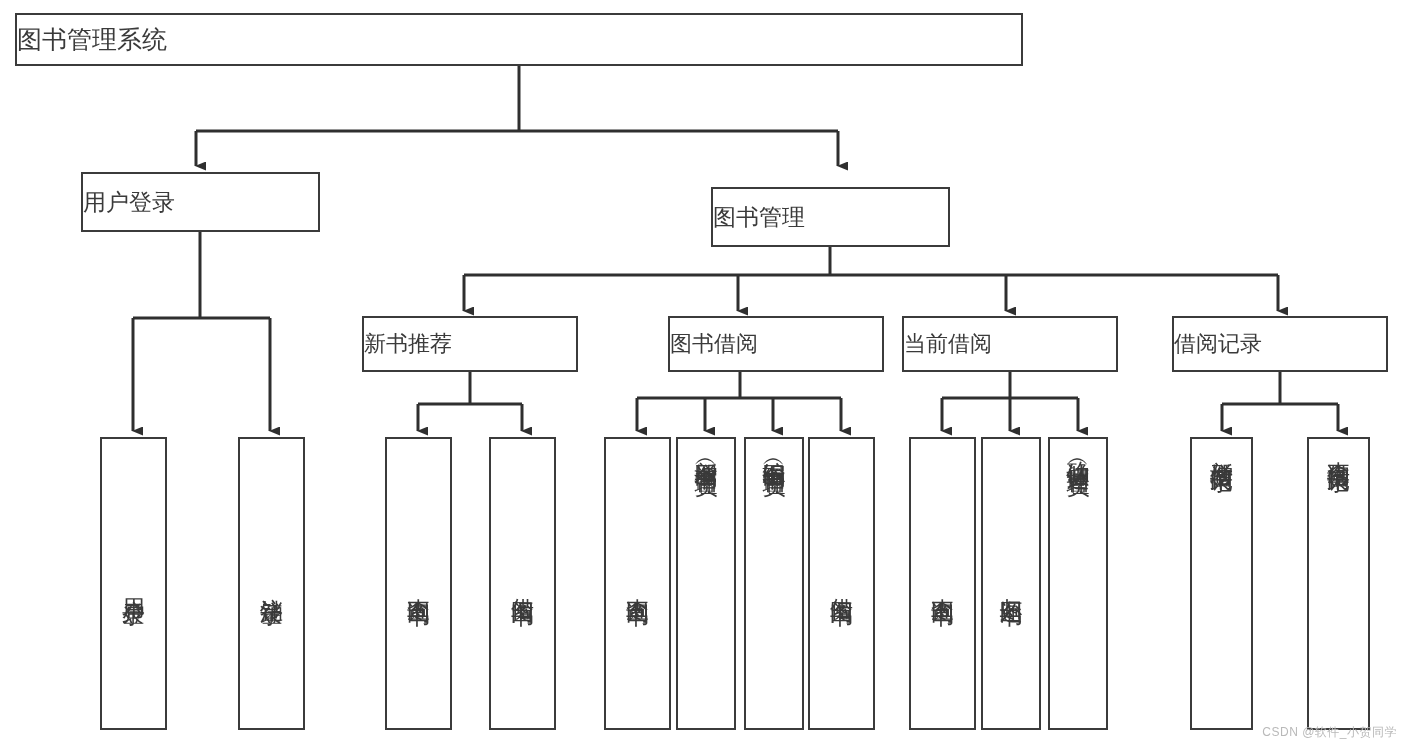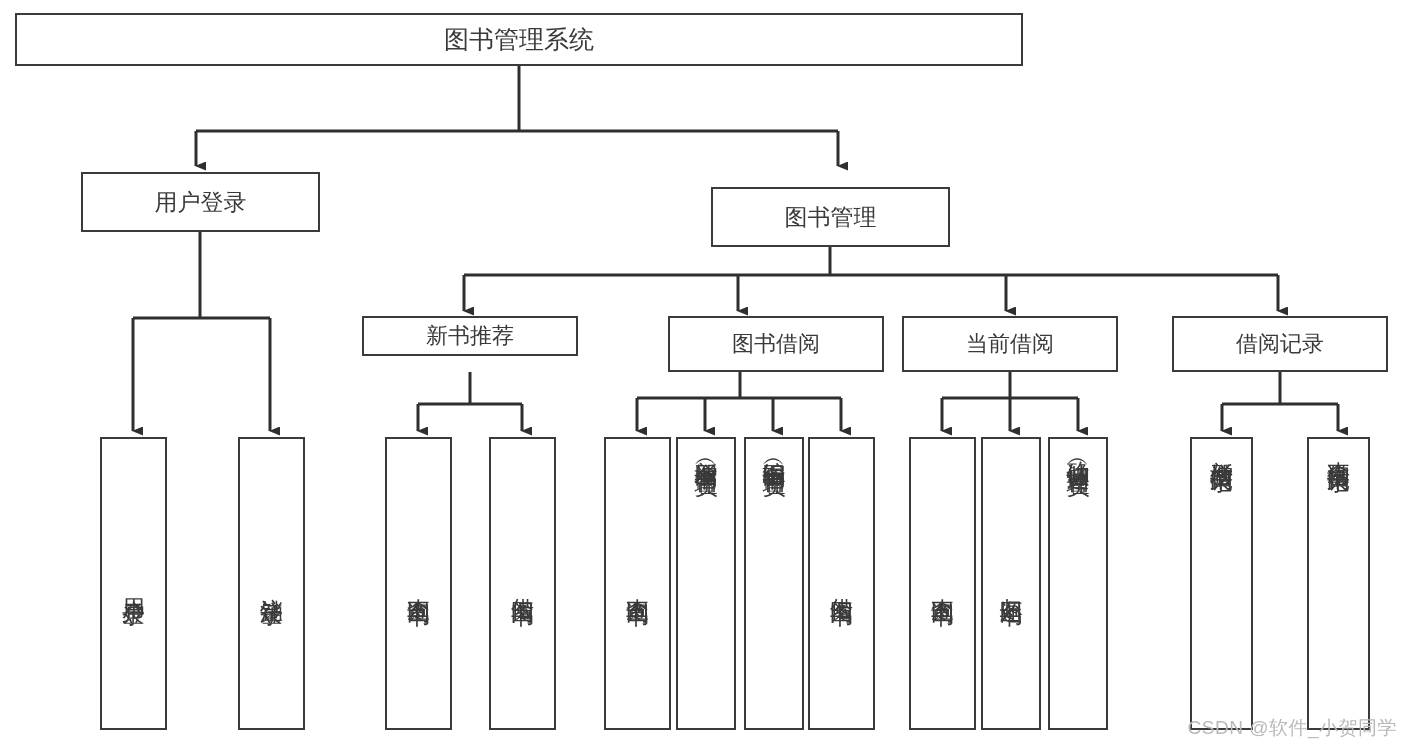--- a/index.html
+++ b/index.html
@@ -25,21 +25,21 @@
     height: 747px;
     pointer-events: none;
   }
   .node {
     position: absolute;
     box-sizing: border-box;
     background: #ffffff;
     border: 2px solid #3b3b3b;
     display: flex;
     align-items: center;
-    justify-content: center;
+    justify-content: flex-start;
     color: #3a3a3a;
   }
   .node-label {
     color: #3a3a3a;
     line-height: 1.15;
     white-space: nowrap;
   }
   
   .node.level-root .node-label {
     font-size: 25px;
@@ -65,21 +65,21 @@
     white-space: nowrap;
   }
   .node.leaf.short-text {
     align-items: center;
     padding-top: 0;
   }
   #watermark {
     position: absolute;
     right: 8px;
     bottom: 6px;
-    font-size: 19px;
+    font-size: 12px;
     color: #b9b9b9;
     letter-spacing: 0.5px;
     white-space: nowrap;
   }
 </style>
 </head>
 <body>
 
 <div id="diagram-root">
 
@@ -138,21 +138,21 @@
     <span class="node-label">图书管理系统</span>
   </div>
 
   <div class="node level-1" style="left:81px; top:172px; width:239px; height:60px;">
     <span class="node-label">用户登录</span>
   </div>
   <div class="node level-1" style="left:711px; top:172px; width:239px; height:60px;margin-top:15px;">
     <span class="node-label">图书管理</span>
   </div>
 
-  <div class="node level-2" style="left:362px; top:316px; width:216px; height:40px;">
+  <div class="node level-2" style="left:362px; top:316px; width:216px; height:56px;">
     <span class="node-label">新书推荐</span>
   </div>
   <div class="node level-2" style="left:632px; top:316px; width:216px; height:56px;margin-left:36px;">
     <span class="node-label">图书借阅</span>
   </div>
   <div class="node level-2" style="left:902px; top:316px; width:216px; height:56px;">
     <span class="node-label">当前借阅</span>
   </div>
   <div class="node level-2" style="left:1172px; top:316px; width:216px; height:56px;">
     <span class="node-label">借阅记录</span>

